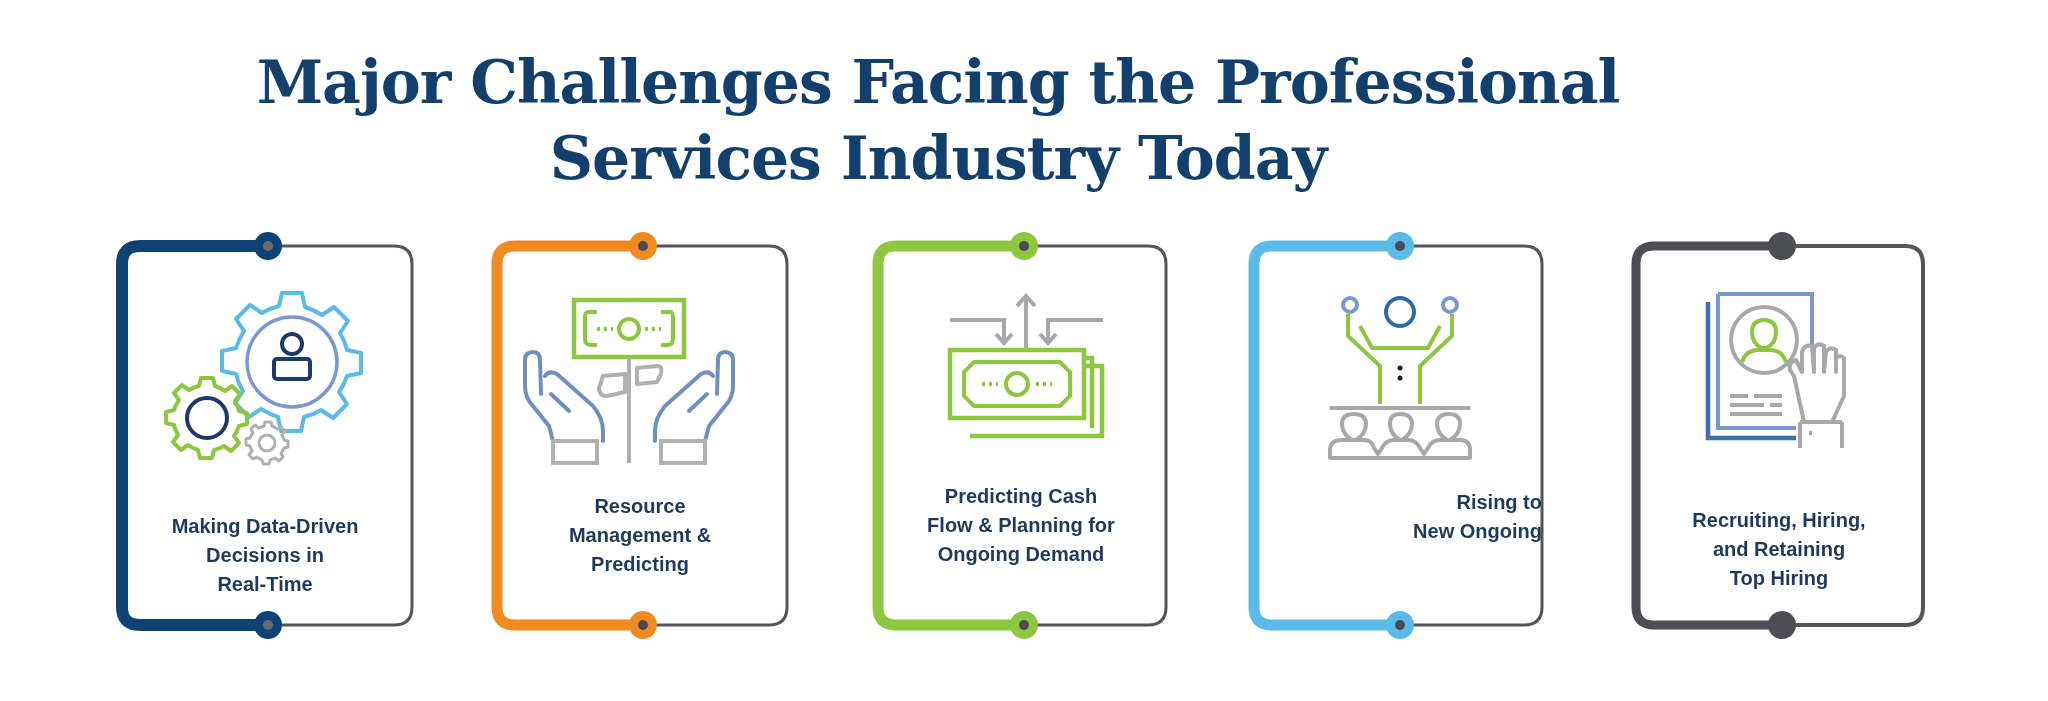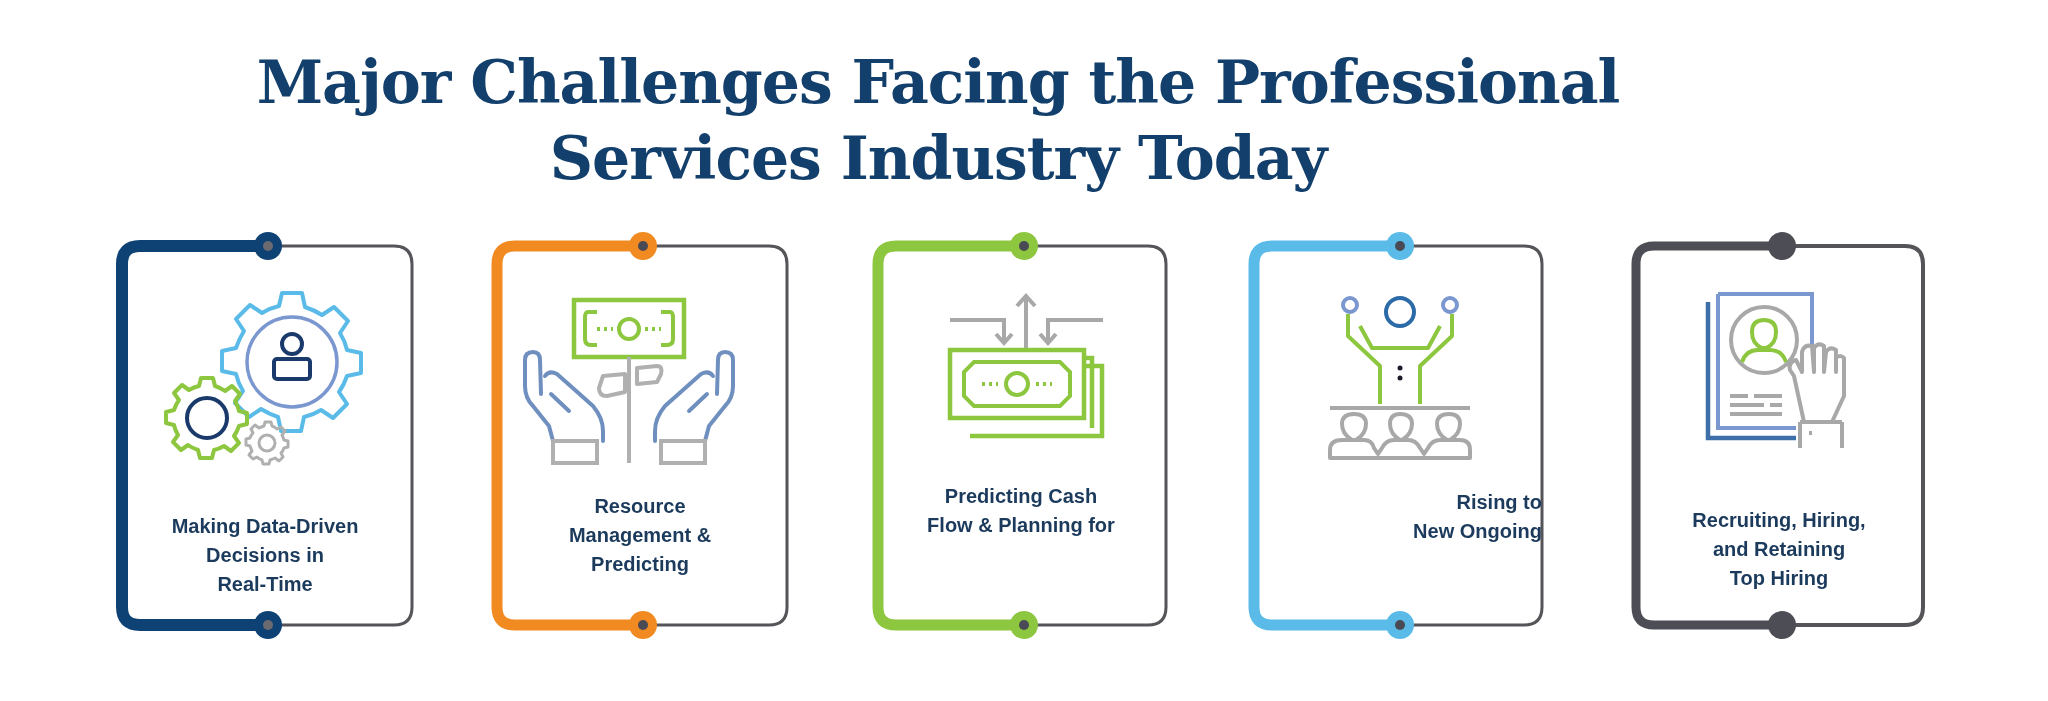--- a/index.html
+++ b/index.html
@@ -124,20 +124,21 @@
     <path d="M96,132 L226,132 L226,202" fill="none" stroke="#8dc63f" stroke-width="4.5"></path>
     <rect x="84" y="124" width="134" height="68" fill="#ffffff" stroke="#8dc63f" stroke-width="4.5"></rect>
     <path d="M108,136 L194,136 L204,146 L204,170 L194,180 L108,180 L98,170 L98,146 Z" fill="none" stroke="#8dc63f" stroke-width="4"></path>
     <circle cx="151" cy="158" r="11" fill="none" stroke="#8dc63f" stroke-width="4"></circle>
     <line x1="116" y1="158" x2="132" y2="158" stroke="#8dc63f" stroke-width="4" stroke-dasharray="3 4"></line>
     <line x1="170" y1="158" x2="186" y2="158" stroke="#8dc63f" stroke-width="4" stroke-dasharray="3 4"></line>
   </svg>
   <div class="label" style="top:256px;">
     <span>Predicting Cash</span>
     <span>Flow &amp; Planning for</span>
+    <span>Ongoing Demand</span>
   </div>
 </div>
 
 <div class="card" style="left:1242px;">
   <svg class="frame" width="310" height="420">
     <path d="M158,20 L282,20 Q300,20 300,38 L300,381 Q300,399 282,399 L158,399" fill="none" stroke="#555559" stroke-width="3"></path>
     <path d="M158,20 L30,20 Q12,20 12,38 L12,381 Q12,399 30,399 L158,399" fill="none" stroke="#5bbbe8" stroke-width="11" stroke-linecap="round"></path>
     <circle cx="158" cy="20" r="14" fill="#5bbbe8"></circle>
     <circle cx="158" cy="20" r="5" fill="#4a4a55"></circle>
     <circle cx="158" cy="399" r="14" fill="#5bbbe8"></circle>

